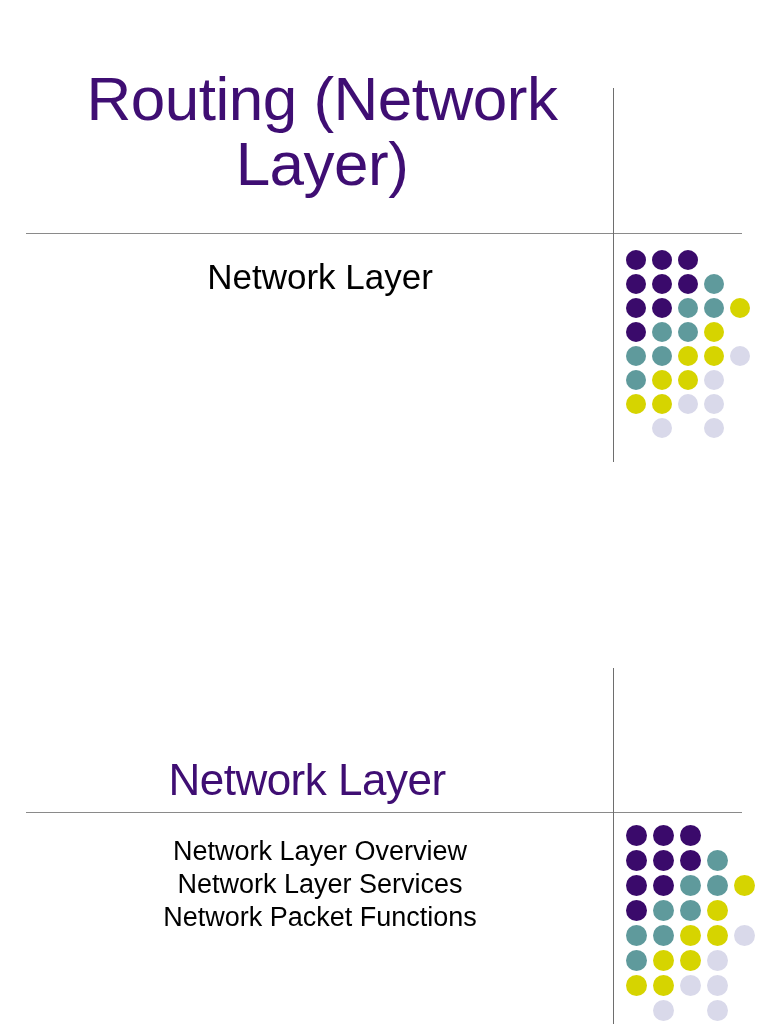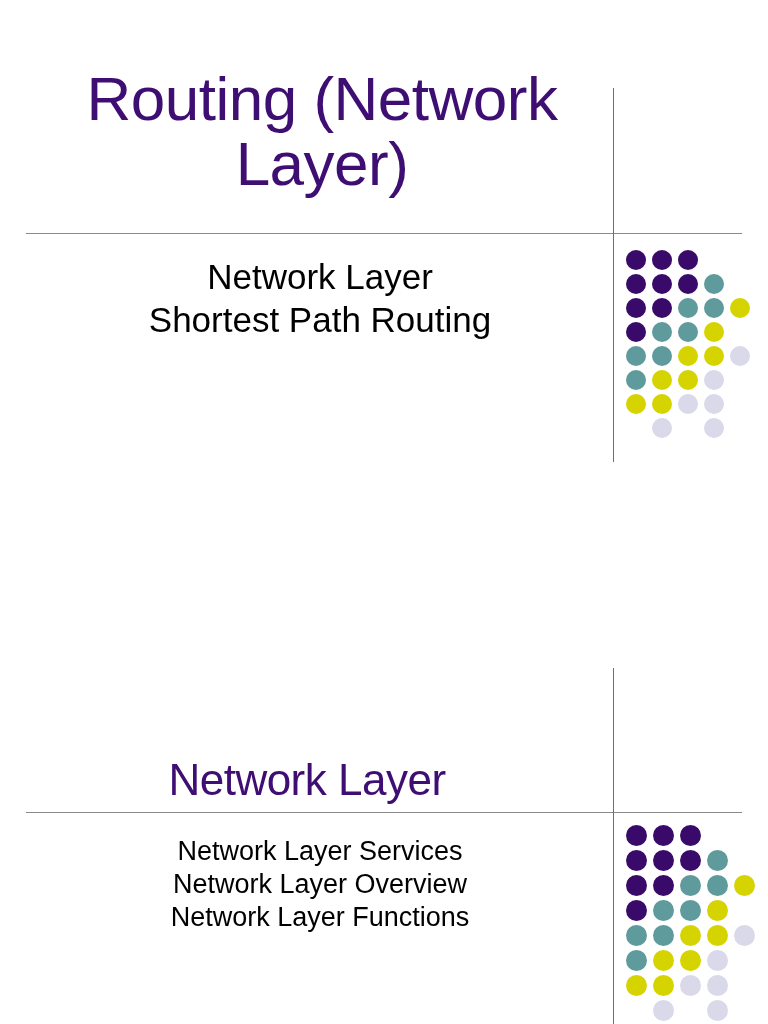--- a/index.html
+++ b/index.html
@@ -137,21 +137,20 @@
 
   <div class="title-zone">
     <h1 class="slide-title">Routing (Network Layer)</h1>
   </div>
 
   <div class="h-rule"></div>
   <div class="v-rule"></div>
 
   <div class="body-block">
     <span class="body-line">Network Layer</span>
-    <span class="body-line">Shortest Path Routing</span>
   </div>
 
   <div class="dot-matrix">
       <span class="dot purple" style="grid-area: 1 / 1;"></span>
       <span class="dot purple" style="grid-area: 1 / 2;"></span>
       <span class="dot purple" style="grid-area: 1 / 3;"></span>
       <span class="dot empty" style="grid-area: 1 / 4;"></span>
       <span class="dot empty" style="grid-area: 1 / 5;"></span>
       <span class="dot purple" style="grid-area: 2 / 1;"></span>
       <span class="dot purple" style="grid-area: 2 / 2;"></span>
@@ -195,23 +194,23 @@
 <section class="slide" id="slide-2">
 
   <div class="title-zone">
     <h1 class="slide-title">Network Layer</h1>
   </div>
 
   <div class="h-rule"></div>
   <div class="v-rule"></div>
 
   <div class="body-block">
+    <span class="body-line">Network Layer Overview</span>
     <span class="body-line">Network Layer Services</span>
-    <span class="body-line">Network Layer Overview</span>
-    <span class="body-line">Network Layer Functions</span>
+    <span class="body-line">Network Packet Functions</span>
   </div>
 
   <div class="dot-matrix">
       <span class="dot purple" style="grid-area: 1 / 1;"></span>
       <span class="dot purple" style="grid-area: 1 / 2;"></span>
       <span class="dot purple" style="grid-area: 1 / 3;"></span>
       <span class="dot empty" style="grid-area: 1 / 4;"></span>
       <span class="dot empty" style="grid-area: 1 / 5;"></span>
       <span class="dot purple" style="grid-area: 2 / 1;"></span>
       <span class="dot purple" style="grid-area: 2 / 2;"></span>

